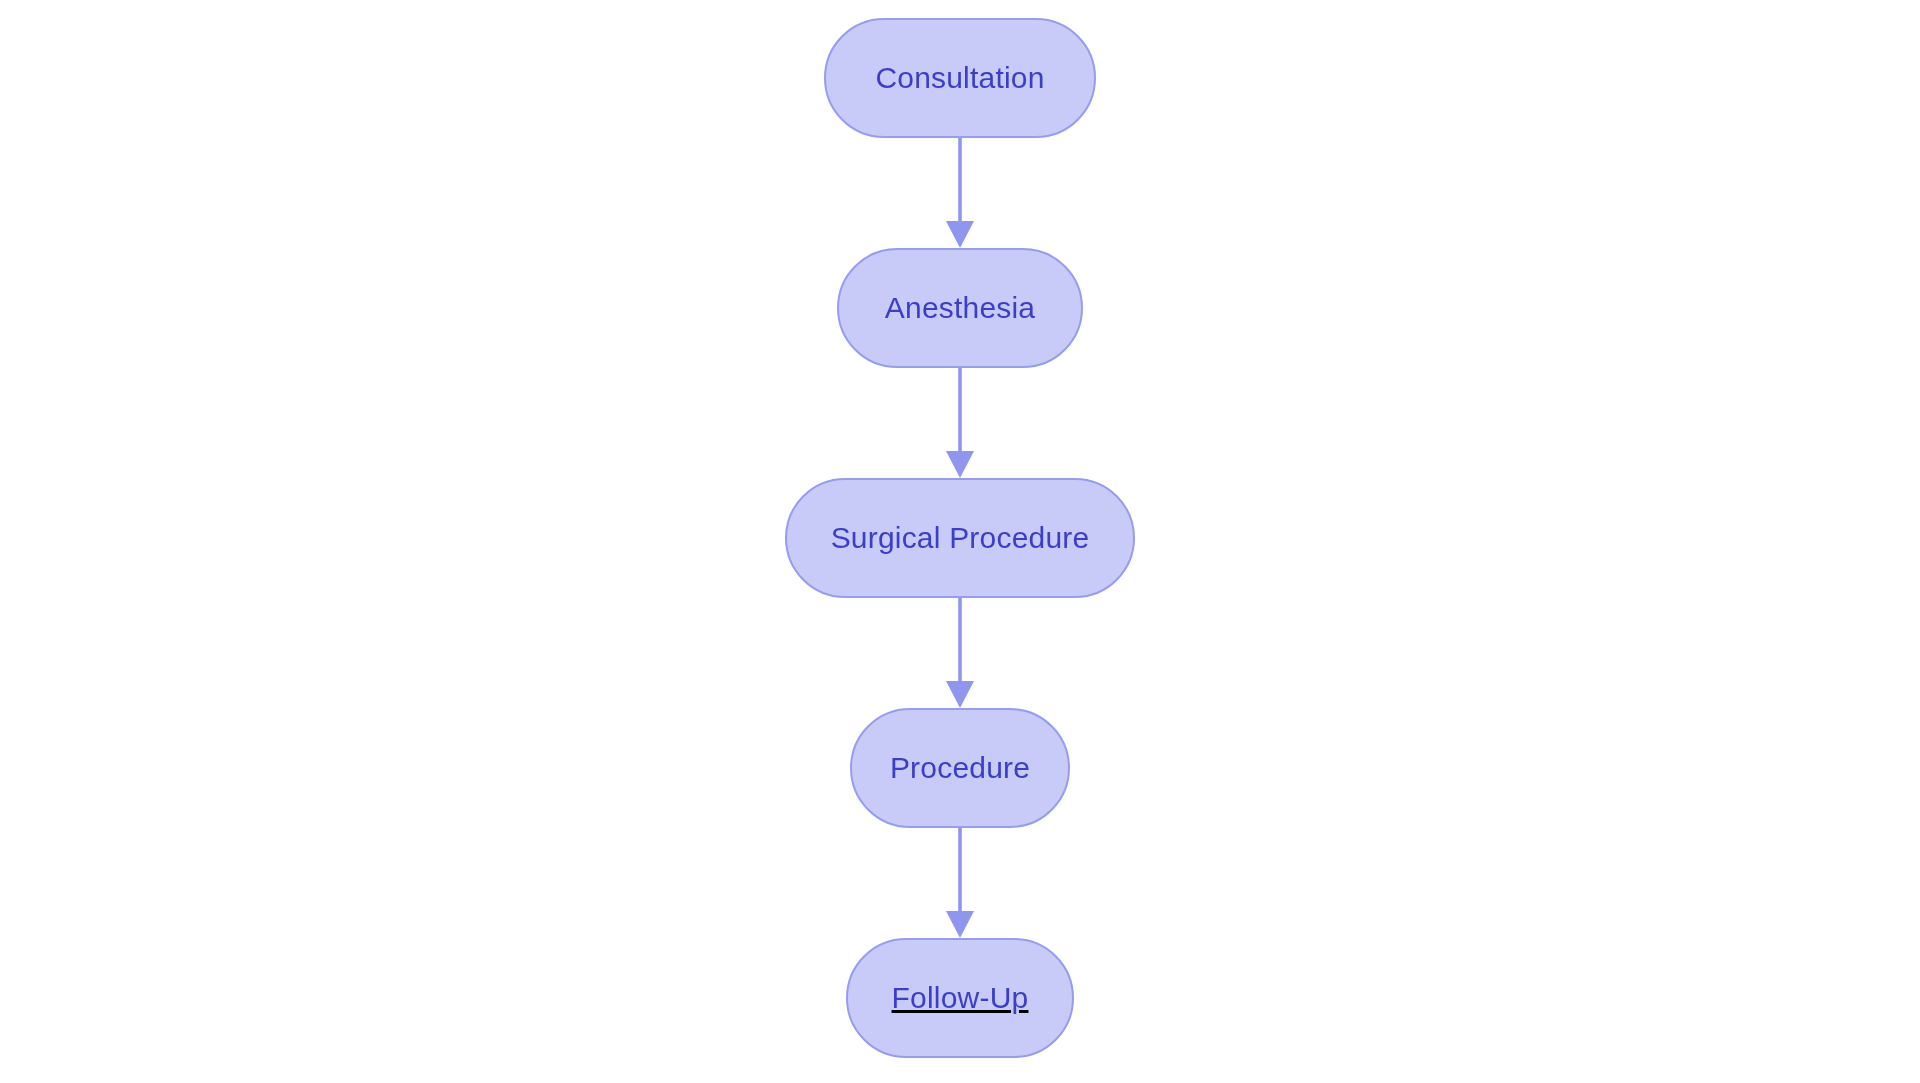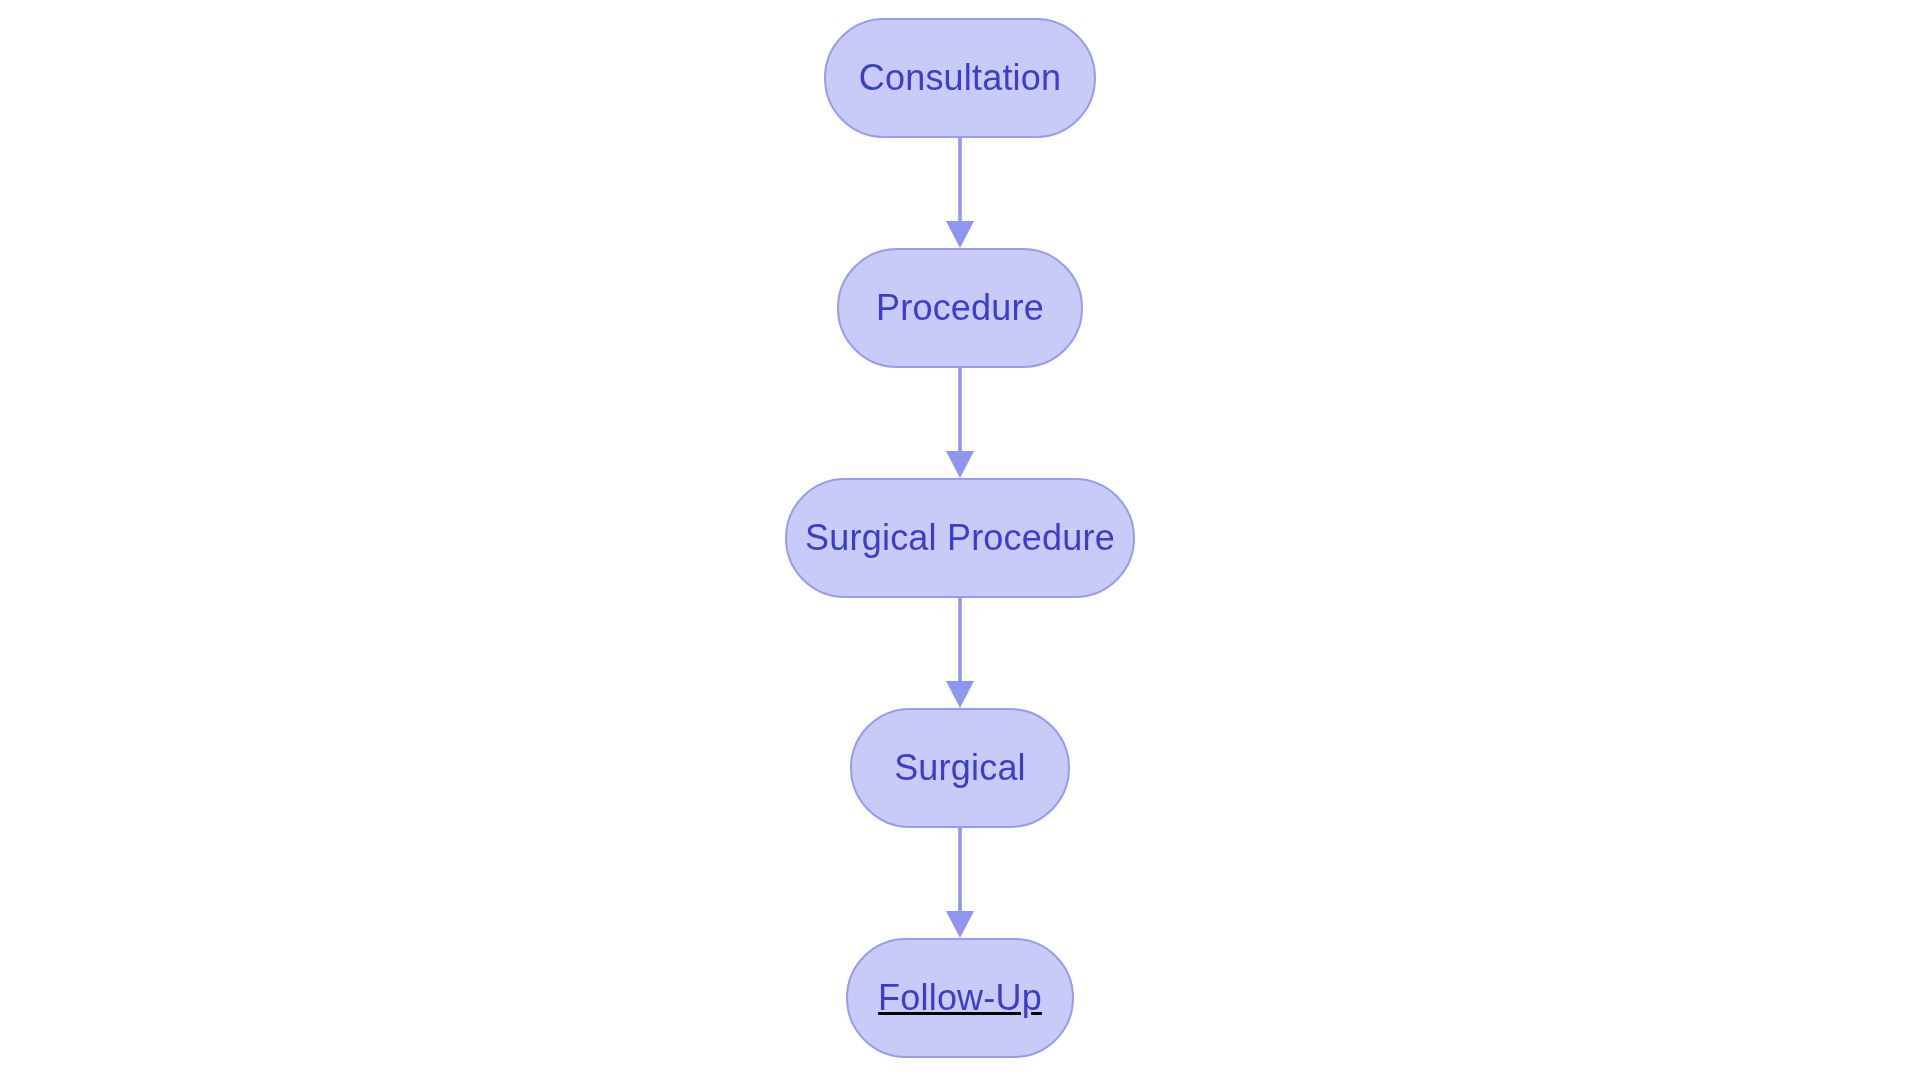--- a/index.html
+++ b/index.html
@@ -25,21 +25,21 @@
     border-radius: 60px;
     background: #c8caf8;
     border: 2px solid #969cee;
     box-sizing: border-box;
     display: flex;
     align-items: center;
     justify-content: center;
     flex: 0 0 auto;
   }
   .node-label {
-    font-size: 36px;
+    font-size: 30px;
     color: #3b3ec8;
     letter-spacing: 0.2px;
     white-space: nowrap;
     user-select: none;
   }
   .connector {
     width: 32px;
     height: 110px;
     flex: 0 0 auto;
     display: block;
@@ -55,35 +55,35 @@
 
 <main class="canvas">
   <div id="flow-column" style="display:contents;"><div class="node" style="width: 272px;">
         <span class="node-label">Consultation</span>
       </div><div class="connector">
         <svg viewBox="0 0 32 110">
           <line x1="16" y1="0" x2="16" y2="86" stroke="#8e96ee" stroke-width="3.6"></line>
           <polygon points="2,83 30,83 16,110" fill="#8e96ee"></polygon>
         </svg>
       </div><div class="node" style="width: 246px;">
-        <span class="node-label">Procedure</span>
+        <span class="node-label">Anesthesia</span>
       </div><div class="connector">
         <svg viewBox="0 0 32 110">
           <line x1="16" y1="0" x2="16" y2="86" stroke="#8e96ee" stroke-width="3.6"></line>
           <polygon points="2,83 30,83 16,110" fill="#8e96ee"></polygon>
         </svg>
       </div><div class="node" style="width: 350px; justify-content: center;">
         <span class="node-label">Surgical Procedure</span>
       </div><div class="connector">
         <svg viewBox="0 0 32 110">
           <line x1="16" y1="0" x2="16" y2="86" stroke="#8e96ee" stroke-width="3.6"></line>
           <polygon points="2,83 30,83 16,110" fill="#8e96ee"></polygon>
         </svg>
       </div><div class="node" style="width: 220px;">
-        <span class="node-label">Surgical</span>
+        <span class="node-label">Procedure</span>
       </div><div class="connector">
         <svg viewBox="0 0 32 110">
           <line x1="16" y1="0" x2="16" y2="86" stroke="#8e96ee" stroke-width="3.6"></line>
           <polygon points="2,83 30,83 16,110" fill="#8e96ee"></polygon>
         </svg>
       </div><div class="node" style="width: 228px; text-decoration: underline;">
         <span class="node-label">Follow-Up</span>
       </div></div>
 </main>
 

